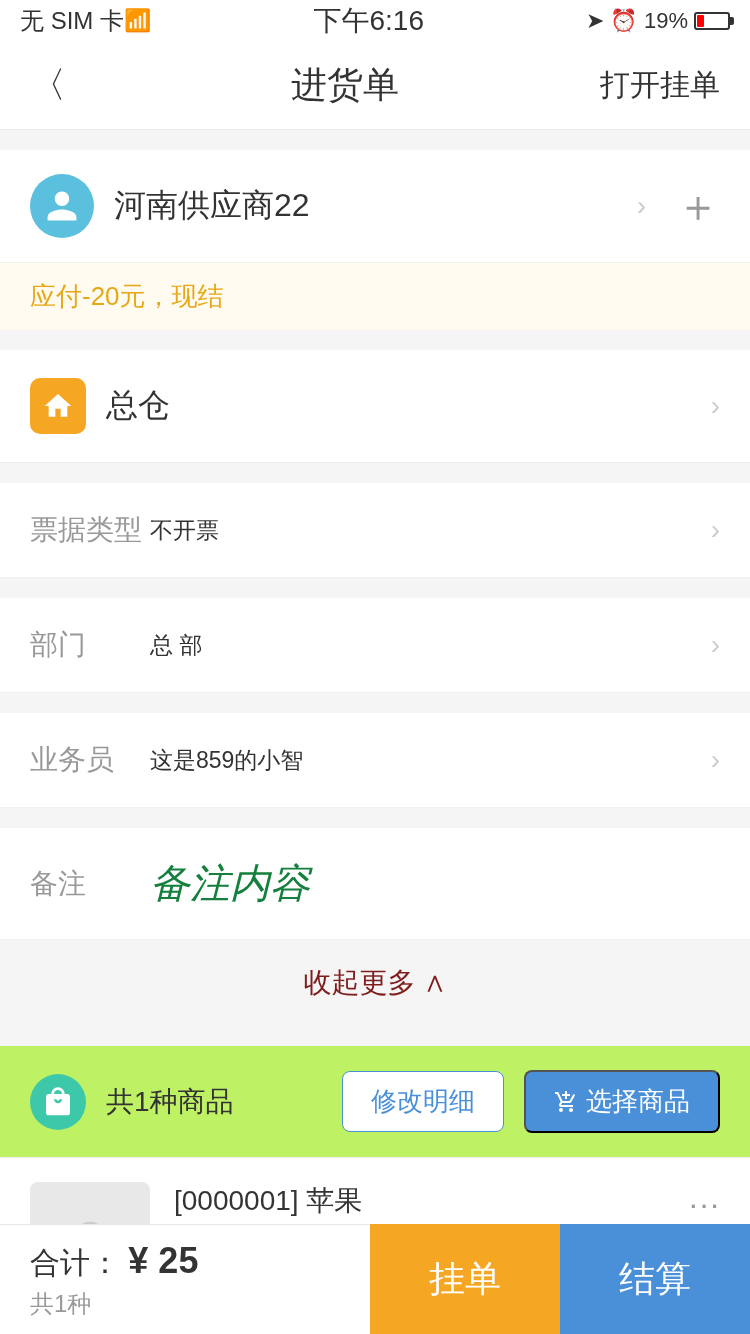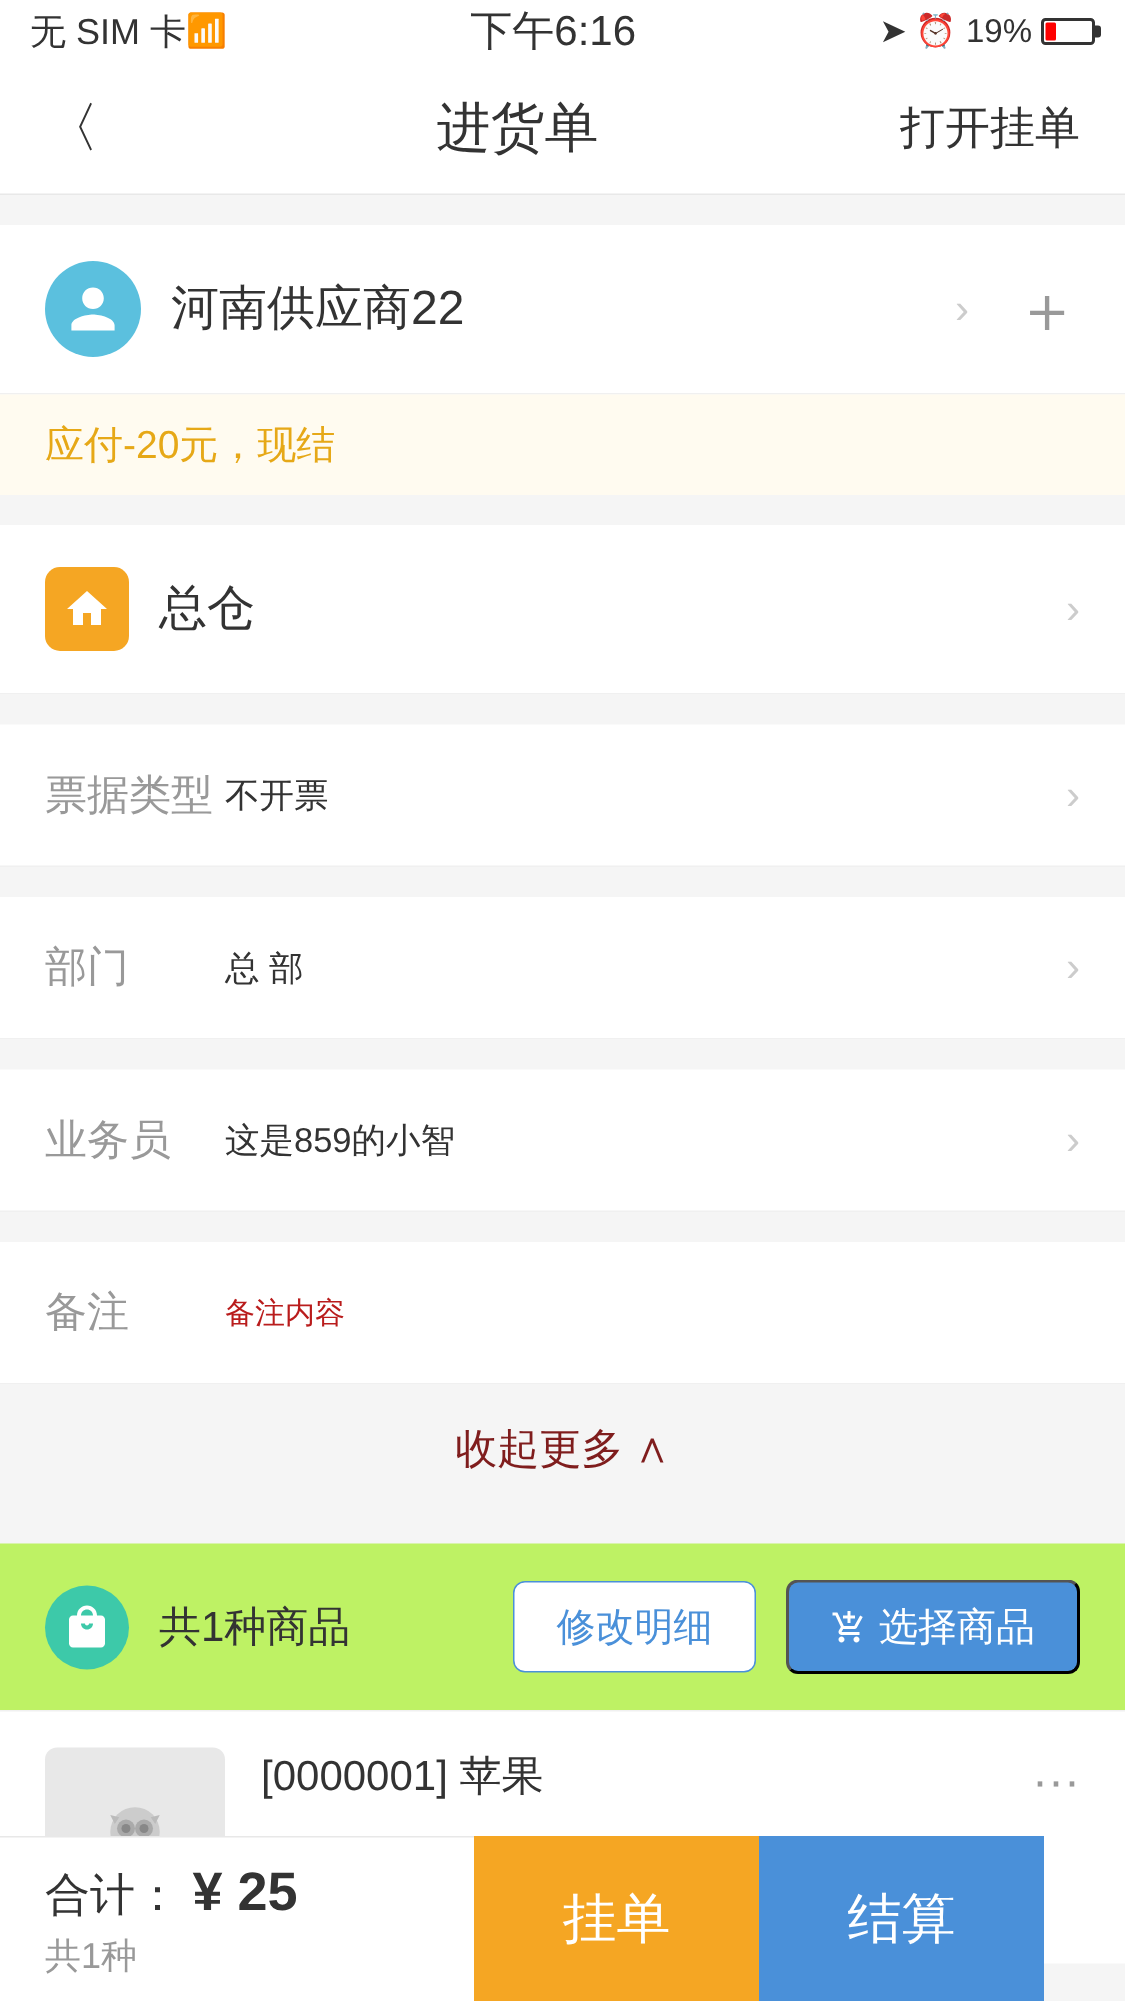--- a/index.html
+++ b/index.html
@@ -93,21 +93,21 @@
       min-height: 90px;
     }
     .row-item .row-icon {
       width: 56px; height: 56px; border-radius: 10px; background: #f5a623;
       display: flex; align-items: center; justify-content: center;
       margin-right: 20px; flex-shrink: 0;
     }
     .row-icon svg { width: 32px; height: 32px; fill: #fff; }
     .row-label { font-size: 28px; color: #999; width: 120px; flex-shrink: 0; }
     .row-value { flex: 1; font-size: 23px; color: #333; }
-    .row-placeholder { flex: 1; font-size: 20px; color: #b91c1c; }
+    .row-placeholder { flex: 1; font-size: 40px; color: #15803d; font-style: italic; }
     .row-arrow { font-size: 28px; color: #ccc; }
 
     .warehouse-name { flex: 1; font-size: 32px; color: #333; }
 
     
     .collapse-row {
       background: #f5f5f5;
       display: flex;
       align-items: flex-end;
       justify-content: center;
@@ -159,21 +159,21 @@
     .product-name { font-size: 28px; color: #333; margin-bottom: 16px; }
     .product-price { font-size: 28px; color: #333; }
     .product-price .price-highlight { color: #4a90d9; }
     .product-more { font-size: 32px; color: #999; align-self: flex-start; padding-top: 4px; }
 
     
     .bottom-bar {
       position: fixed;
       bottom: 0;
       left: 0;
-      width: 696px;
+      width: 750px;
       height: 110px;
       display: flex;
       align-items: stretch;
     }
     .bottom-total {
       flex: 1; background: #fff; display: flex; flex-direction: column;
       justify-content: center; padding: 0 30px;
       border-top: 1px solid #e8e8e8;
     }
     .total-main { font-size: 30px; color: #333; }

